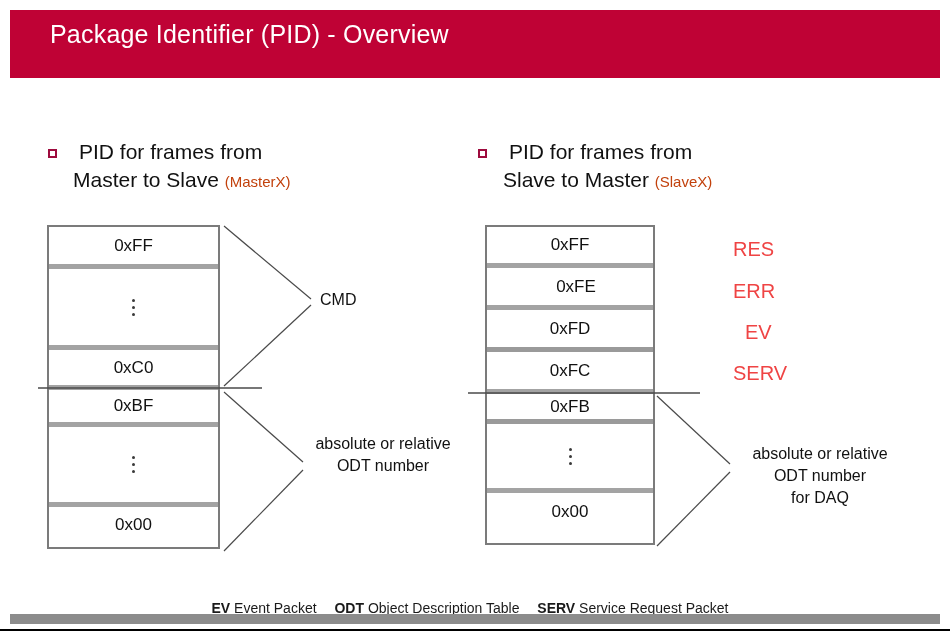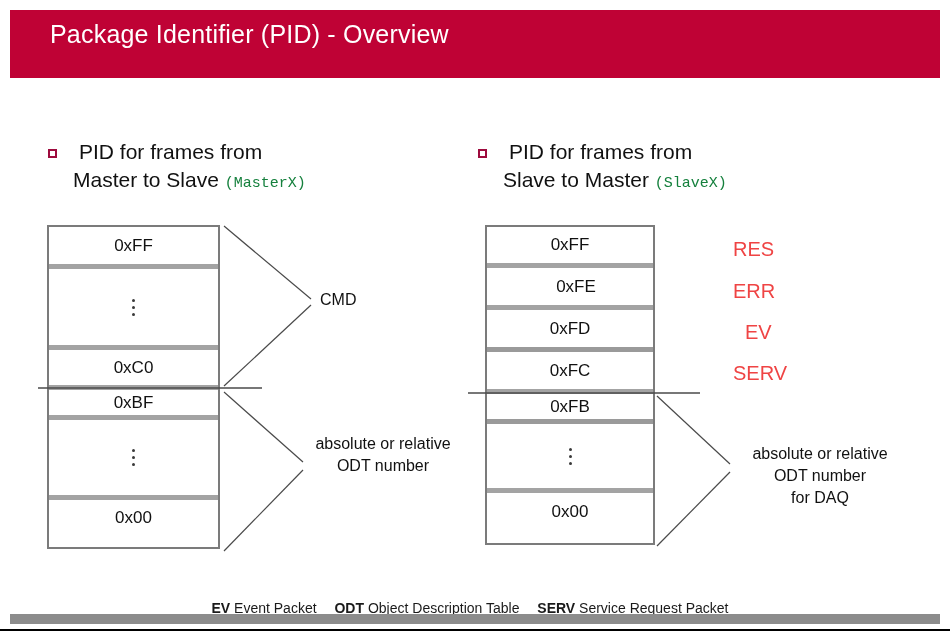--- a/index.html
+++ b/index.html
@@ -23,22 +23,22 @@
     position:absolute;left:0;top:9px;width:9px;height:9px;
     border:2px solid #9e0b3e;background:#ffffff;box-sizing:border-box;
   }
   .heading-line1{
     position:absolute;left:25px;top:0;font-size:21px;color:#111;white-space:nowrap;margin-left:6px;
   }
   .heading-line2{
     position:absolute;left:25px;top:28px;font-size:21px;color:#111;white-space:nowrap;
   }
   .heading-sub{
-    font-family:Liberation Mono, monospace;
-    font-size:15px;color:#15803d;
+    font-family:Liberation Sans, sans-serif;
+    font-size:15px;color:#c2410c;
   }
   
   .pid-table{
     position:absolute;border:2px solid #7b7b7b;background:#fff;box-sizing:border-box;
   }
   .pid-row{
     position:relative;box-sizing:border-box;
     display:flex;align-items:center;justify-content:center;
     font-size:17px;color:#111;
     border-bottom:5px solid #a3a3a3;
@@ -105,21 +105,21 @@
   <div class="pid-row" style="height:81px;">
     <span class="vdots">
         <span></span>
         <span></span>
         <span></span>
       </span>
   </div>
   <div class="pid-row" style="height:40px;">
     <span>0xC0</span>
   </div>
-  <div class="pid-row" style="height:30px;text-align:center;">
+  <div class="pid-row" style="height:37px;text-align:center;">
     <span>0xBF</span>
   </div>
   <div class="pid-row" style="height:80px;">
     <span class="vdots">
         <span></span>
         <span></span>
         <span></span>
       </span>
   </div>
   <div class="pid-row" style="height:36px;">

